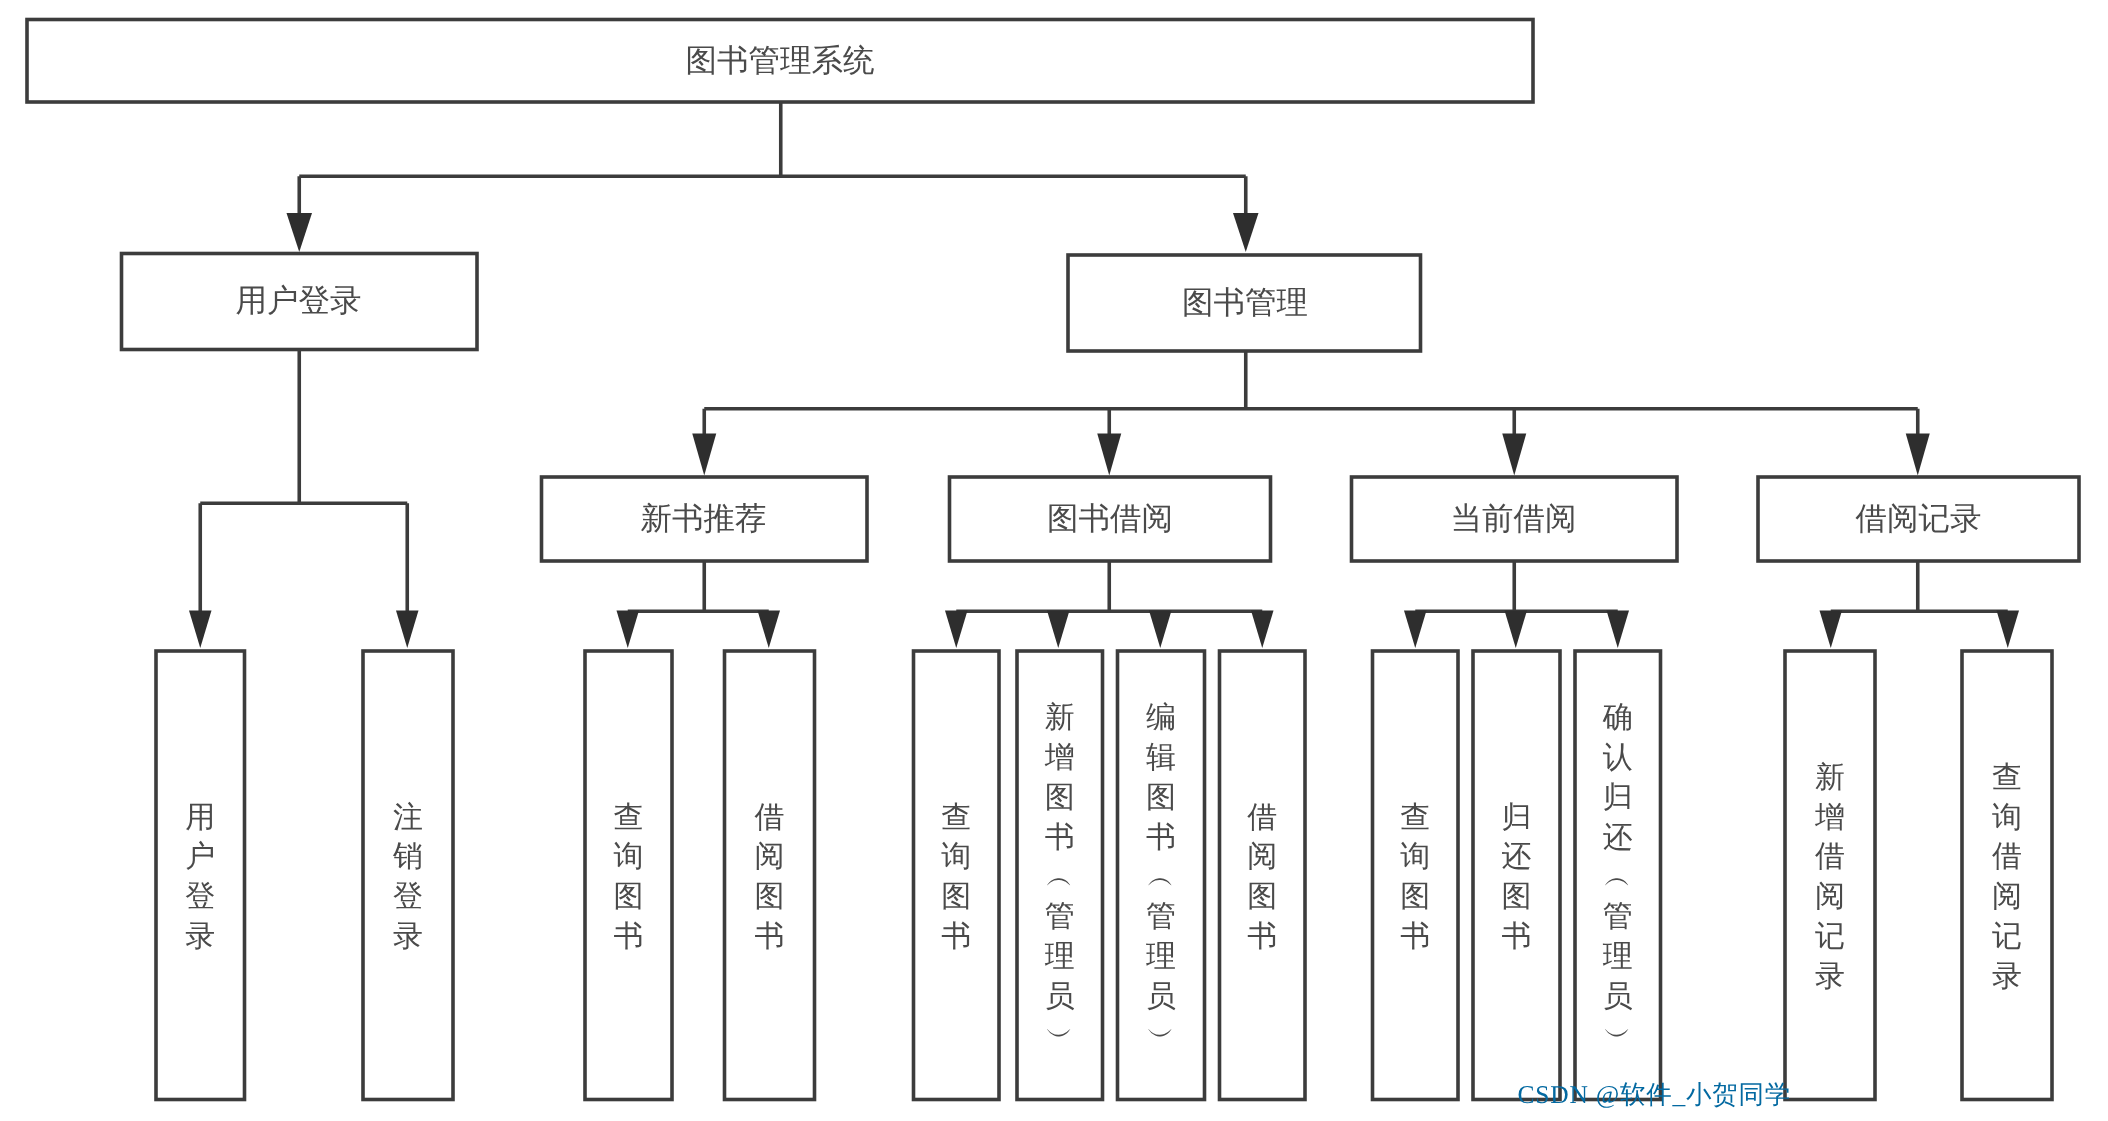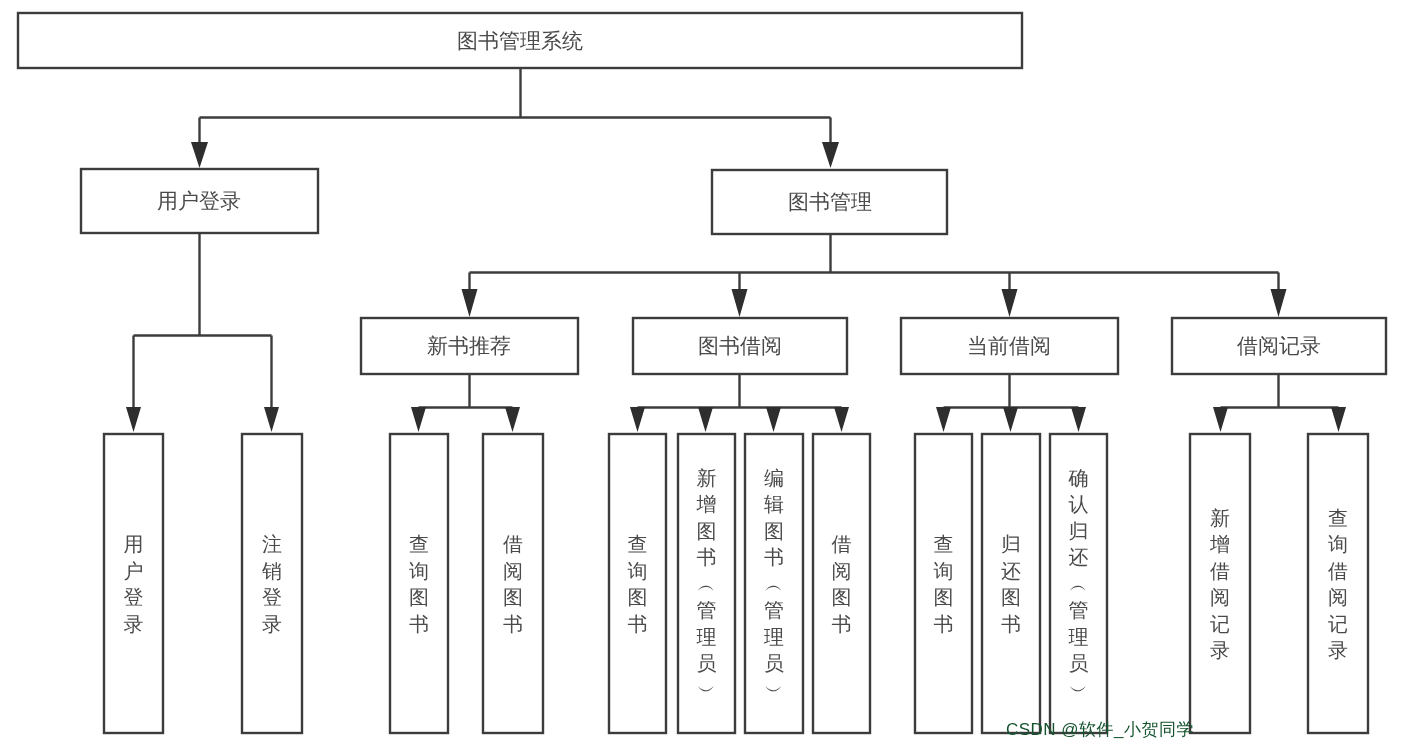--- a/index.html
+++ b/index.html
@@ -53,23 +53,23 @@
   .node-label-v {
     font-family: "Liberation Sans", "DejaVu Sans", sans-serif;
     font-size: 20px;
     fill: #4a4a4a;
     text-anchor: middle;
   }
   .watermark {
     position: absolute;
     right: 10px;
     bottom: 6px;
-    font-family: Liberation Sans, sans-serif;
+    font-family: Liberation Serif, serif;
     font-size: 17px;
-    color: #14532d;
+    color: #0369a1;
     letter-spacing: 0.5px;
     white-space: nowrap;
     user-select: none;
   }
 </style>
 </head>
 <body>
 
 <div id="diagram-root">
 

